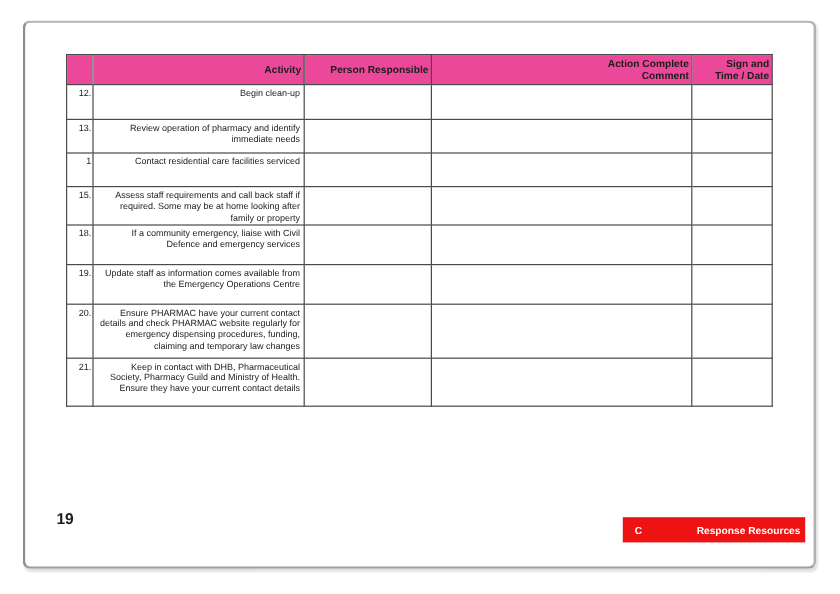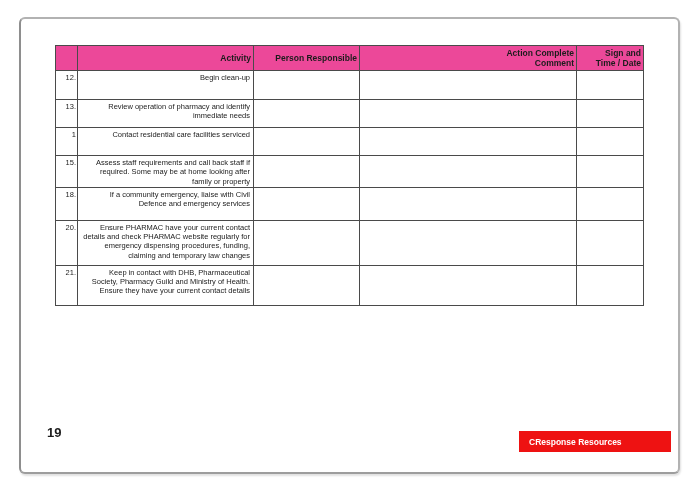--- a/index.html
+++ b/index.html
@@ -68,21 +68,21 @@
   .section-badge {
     position: absolute;
     left: 498px; top: 412px;
     width: 152px; height: 21px;
     display: flex;
     align-items: center;
     font-weight: bold;
     font-size: 8.5px;
   }
   .section-badge .letter { margin-left: 10px; }
-  .section-badge .label { flex: 1; text-align: left; padding-right: 4px; }
+  .section-badge .label { flex: 1; text-align: right; padding-right: 4px; }
 </style>
 </head>
 <body>
 
 <div class="page">
 
   <table class="checklist">
     <colgroup>
       <col style="width:22px">
       <col style="width:176px">
@@ -130,20 +130,27 @@
           <td class="action"></td>
           <td class="sign"></td>
         </tr>
         <tr style="height: 33px; margin-left: 36px;">
           <td class="num">18.</td>
           <td class="activity">If a community emergency, liaise with Civil Defence and emergency services</td>
           <td class="person"></td>
           <td class="action"></td>
           <td class="sign"></td>
         </tr>
+        <tr style="height: 33px;">
+          <td class="num">19.</td>
+          <td class="activity">Update staff as information comes available from the Emergency Operations Centre</td>
+          <td class="person"></td>
+          <td class="action"></td>
+          <td class="sign"></td>
+        </tr>
         <tr style="height: 45px;">
           <td class="num">20.</td>
           <td class="activity">Ensure PHARMAC have your current contact details and check PHARMAC website regularly for emergency dispensing procedures, funding, claiming and temporary law changes</td>
           <td class="person"></td>
           <td class="action"></td>
           <td class="sign"></td>
         </tr>
         <tr style="height: 40px;">
           <td class="num">21.</td>
           <td class="activity">Keep in contact with DHB, Pharmaceutical Society, Pharmacy Guild and Ministry of Health.  Ensure they have your current contact details</td>

